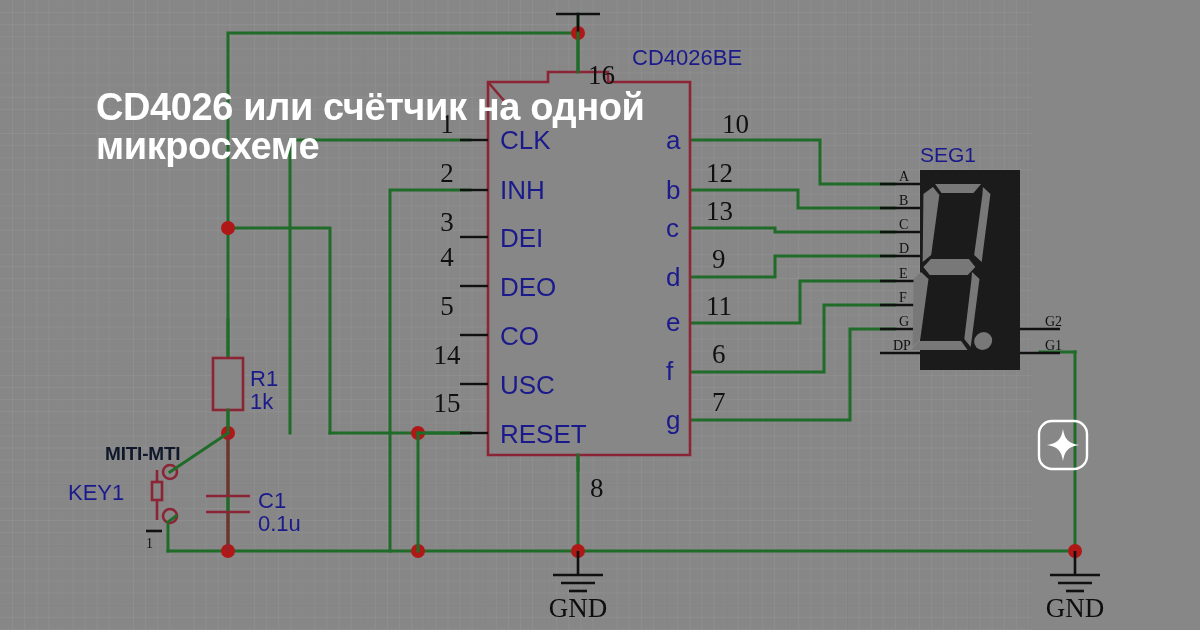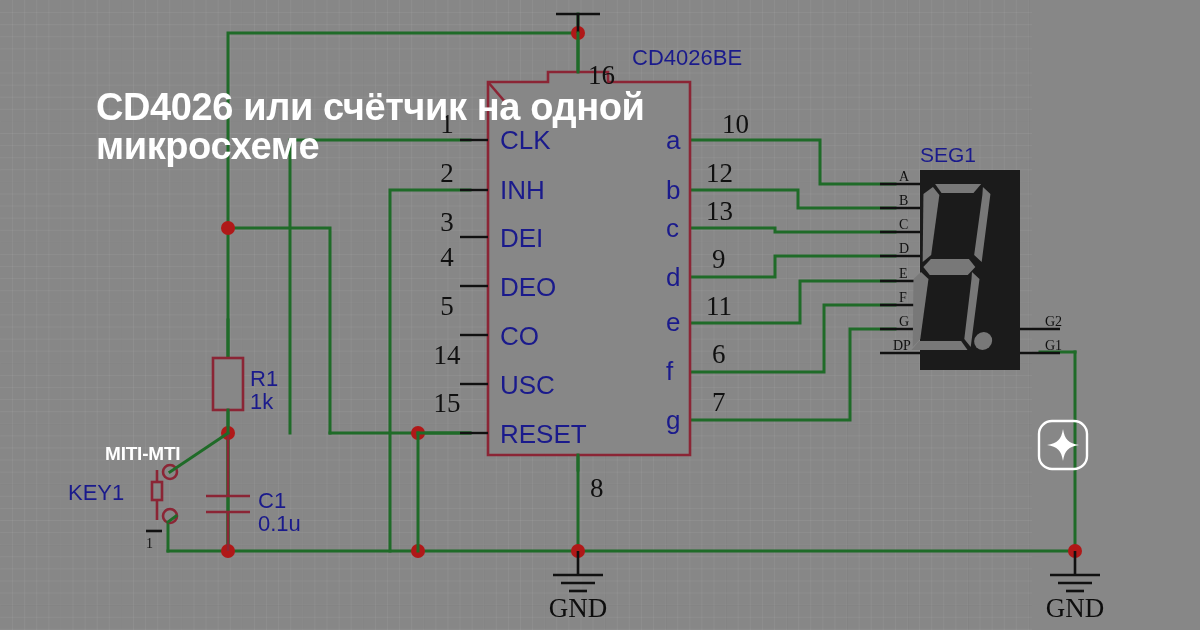--- a/index.html
+++ b/index.html
@@ -29,21 +29,21 @@
     font-weight:bold;
     font-size:38px;
     line-height:1.03;
     letter-spacing:-0.4px;
     white-space:pre-line;
     text-rendering:optimizeLegibility;
   }
   
   #watermark{
     position:absolute;left:105px;top:443px;
-    color:#ffffff;font-weight:bold;font-size:19px;
+    color:#0f172a;font-weight:bold;font-size:19px;
     font-family:"Liberation Sans", sans-serif;
     letter-spacing:-0.2px;
   }
   
   #sparkle{
     position:absolute;left:1036px;top:418px;width:54px;height:54px;
   }
 </style>
 </head>
 <body>

